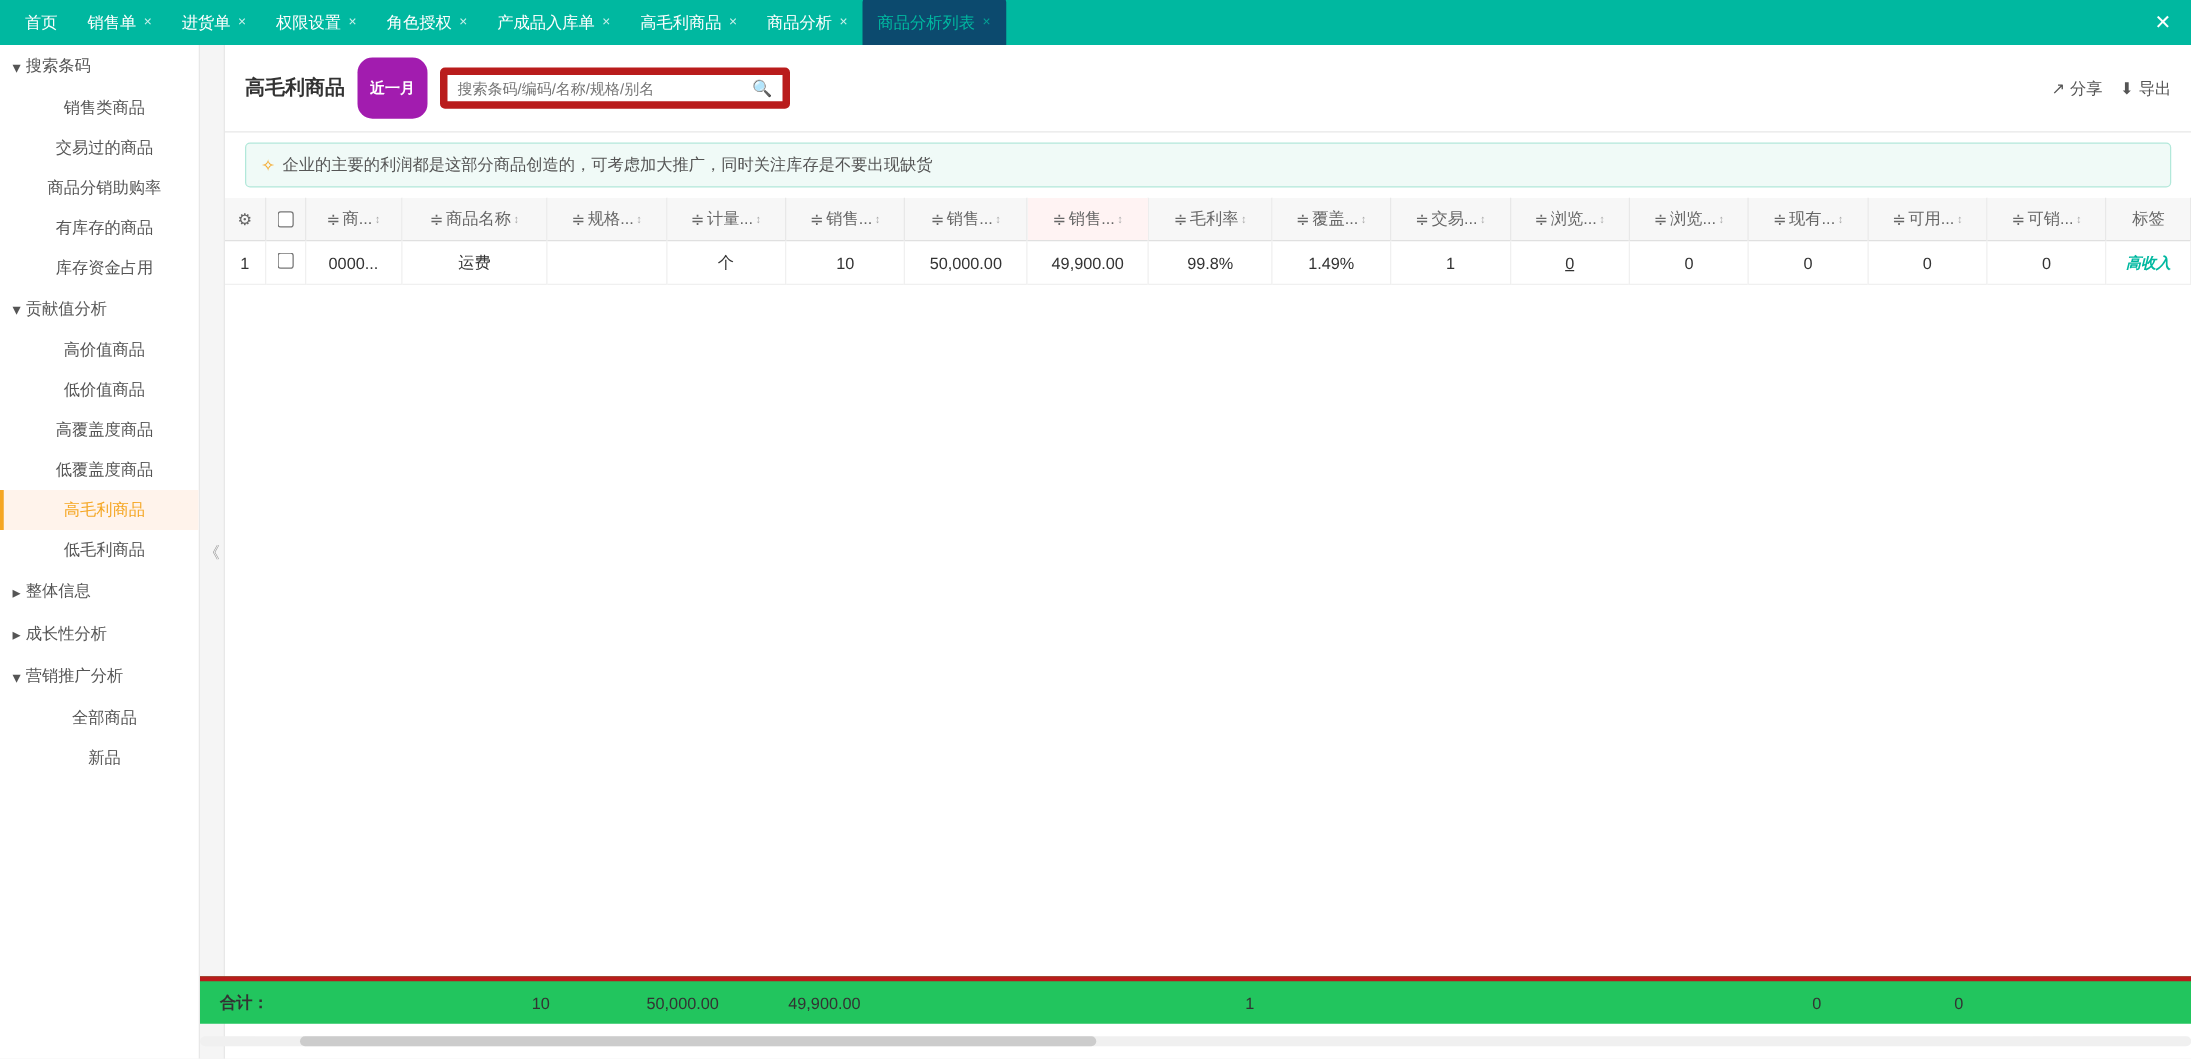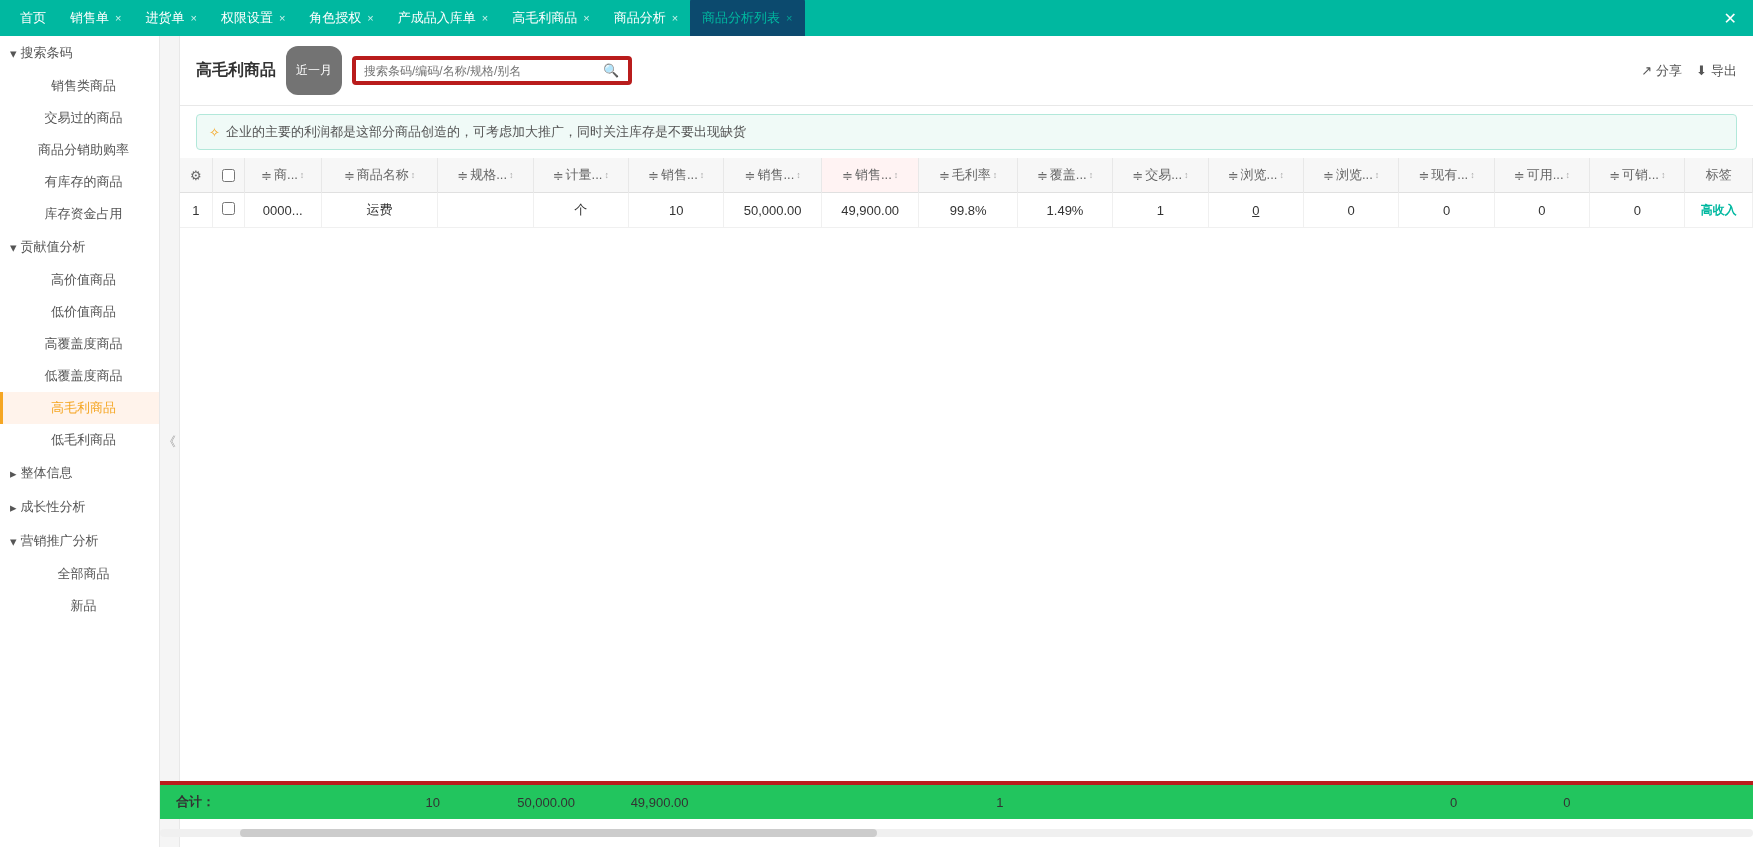--- a/index.html
+++ b/index.html
@@ -99,32 +99,33 @@
       padding: 10px 16px;
       border-bottom: 1px solid #e8e8e8;
       gap: 10px;
     }
     .content-title {
       font-size: 16px;
       font-weight: bold;
       color: #333;
     }
     .btn-recent {
-      background: #737373;
+      background: #a21caf;
       color: #fff;
       border: none;
       border-radius: 12px;
       padding: 16px 10px;
       font-size: 12px;
       cursor: pointer;
+      font-weight: bold;
     }
     .search-box {
       display: flex;
       align-items: center;
-      border: 4px solid #b91c1c;
+      border: 6px solid #b91c1c;
       border-radius: 4px;
       padding: 3px 8px;
       gap: 4px;
       flex: 1;
       max-width: 280px;
     }
     .search-box input {
       border: none;
       outline: none;
       font-size: 12px;
@@ -202,20 +203,21 @@
       padding: 8px 6px;
       text-align: center;
       color: #333;
       white-space: nowrap;
       border-right: 1px solid #f0f0f0;
     }
     .tag-green {
       color: #00b8a0;
       font-weight: bold;
       font-size: 12px;
+      font-style: italic;
     }
     .link-underline {
       text-decoration: underline;
       color: #333;
       cursor: pointer;
     }
 
     
     .footer-total {
       position: absolute;

